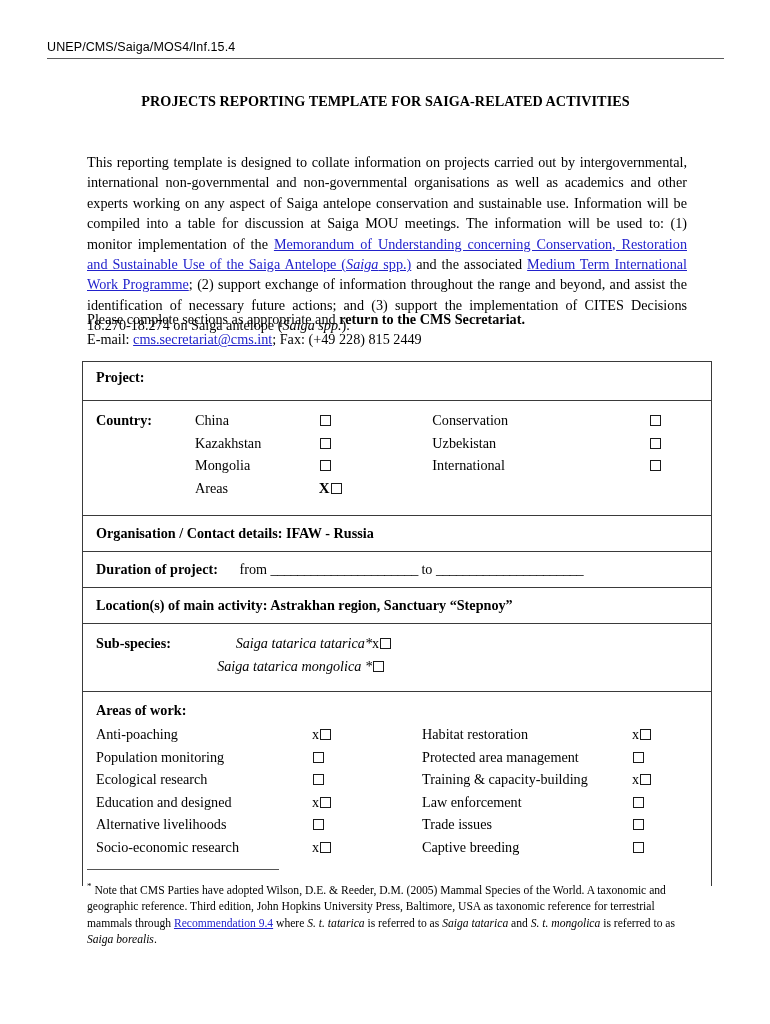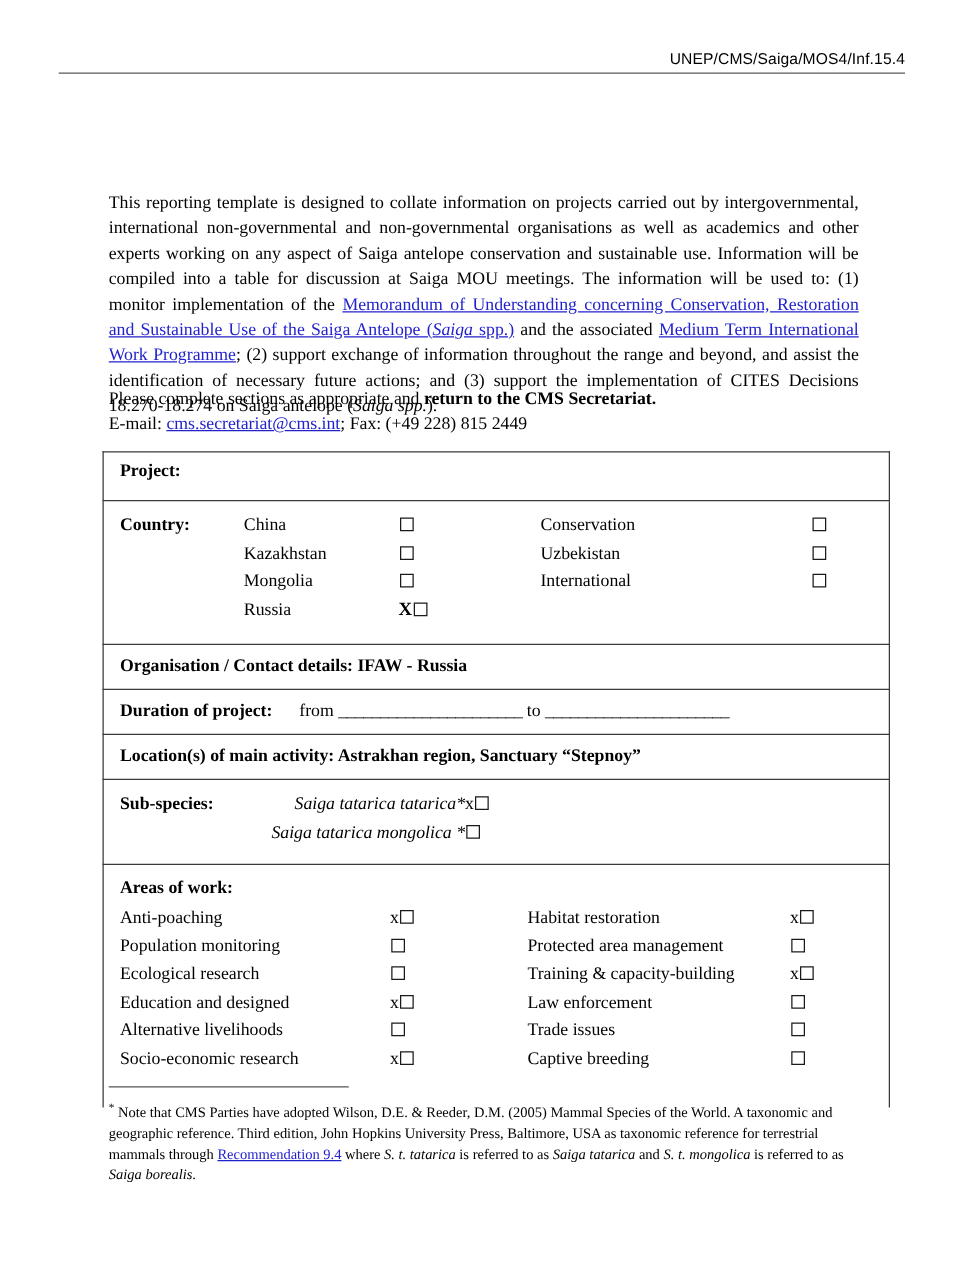--- a/index.html
+++ b/index.html
@@ -21,21 +21,20 @@
     width: 770px;
     height: 1024px;
   }
 
   
   .doc-header {
     position: absolute;
     left: 47px;
     top: 40px;
     width: 677px;
-    text-align: right;
     font-family: "Liberation Sans", "DejaVu Sans", sans-serif;
     font-size: 12.5px;
     letter-spacing: 0.1px;
     line-height: 14px;
     color: #000;
   }
   .header-rule {
     position: absolute;
     left: 47px;
     top: 58px;
@@ -170,20 +169,21 @@
   .fn-star { vertical-align: super; font-size: 9px; }
 </style>
 </head>
 <body>
 
 <div class="page">
 
   <div class="doc-header">UNEP/CMS/Saiga/MOS4/Inf.15.4</div>
   <div class="header-rule"></div>
 
+  <div class="doc-title">PROJECTS REPORTING TEMPLATE FOR SAIGA-RELATED ACTIVITIES</div>
 
   <div class="para p1">
     <span>This reporting template is designed to collate information on projects carried out by intergovernmental, international non-governmental and non-governmental organisations as well as academics and other experts working on any aspect of Saiga antelope conservation and sustainable use. Information will be compiled into a table for discussion at Saiga MOU meetings. The information will be used to: (1) monitor implementation of the </span><a class="doclink" href="#"><span>Memorandum of Understanding concerning Conservation, Restoration and Sustainable Use of the Saiga Antelope (</span><span class="ital">Saiga</span><span> spp.)</span></a><span> and the associated </span><a class="doclink" href="#">Medium Term International Work Programme</a><span>; (2) support exchange of information throughout the range and beyond, and assist the identification of necessary future actions; and (3) support the implementation of CITES Decisions 18.270-18.274 on Saiga antelope (</span><span class="ital">Saiga spp.</span><span>).</span>
   </div>
 
   <div class="para p2">
     <span>Please complete sections as appropriate and </span><span class="bold">return to the CMS Secretariat.</span><br>
     <span>E-mail: </span><a class="doclink" href="#">cms.secretariat@cms.int</a><span>; Fax: (+49 228) 815 2449</span>
   </div>
 
@@ -220,21 +220,21 @@
                 </tr>
                 <tr>
                   <td class="col-lbl"></td>
                   <td class="col-nameA">Mongolia</td>
                   <td class="col-boxA"><span class="mark"></span><span class="cb"></span></td>
                   <td class="col-nameB">International</td>
                   <td class="col-boxB"><span class="mark"></span><span class="cb"></span></td>
                 </tr>
                 <tr>
                   <td class="col-lbl"></td>
-                  <td class="col-nameA">Russia</td>
+                  <td class="col-nameA">Areas</td>
                   <td class="col-boxA"><span class="mark bold-mark">X</span><span class="cb"></span></td>
                   <td class="col-nameB"></td>
                   <td class="col-boxB"></td>
                 </tr>
               </tbody>
             </table>
           </div>
         </td>
       </tr>
 

